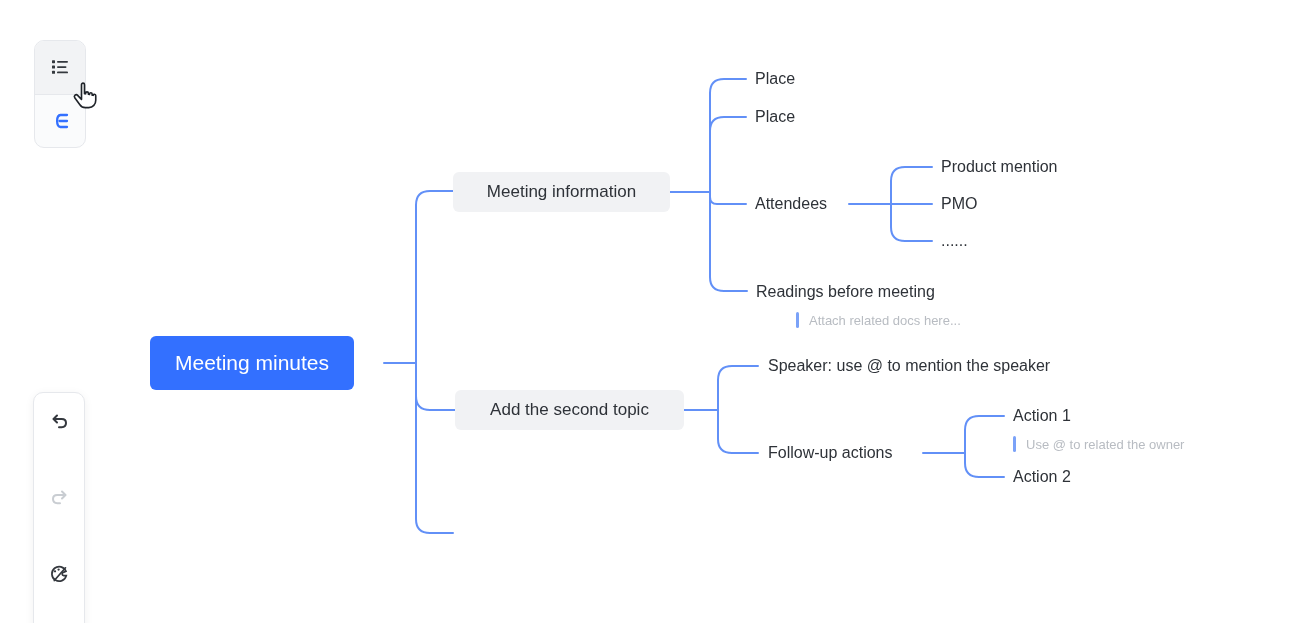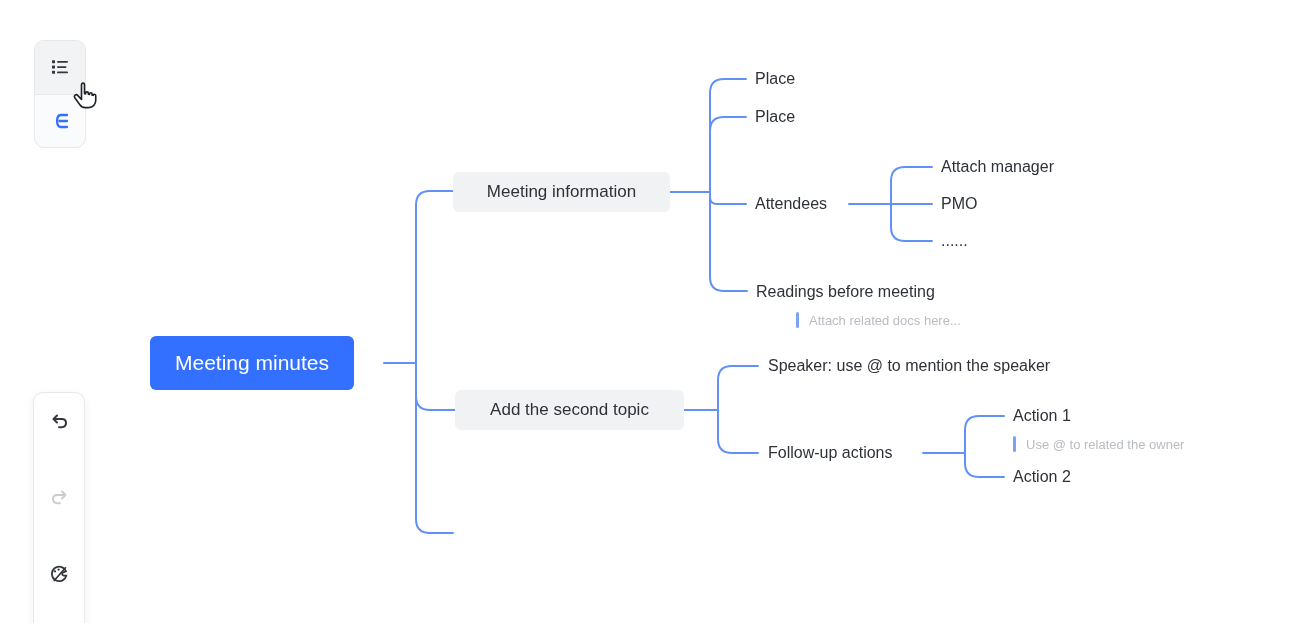--- a/index.html
+++ b/index.html
@@ -75,21 +75,21 @@
   <div class="node root" style="left:150px;top:336px;width:204px;height:54px;">Meeting minutes</div>
 
   <div class="node branch" style="left:453px;top:172px;width:217px;height:40px;">Meeting information</div>
 
   <div class="node branch" style="left:455px;top:390px;width:229px;height:40px;">Add the second topic</div>
 
 
   <div class="leaf" style="left:755px;top:79px;">Place</div>
   <div class="leaf" style="left:755px;top:117px;">Place</div>
   <div class="leaf" style="left:755px;top:204px;">Attendees</div>
-  <div class="leaf" style="left:941px;top:167px;">Attach manager</div>
+  <div class="leaf" style="left:941px;top:167px;">Product mention</div>
   <div class="leaf" style="left:941px;top:204px;">PMO</div>
   <div class="leaf" style="left:941px;top:241px;">......</div>
   <div class="leaf" style="left:756px;top:292px;">Readings before meeting</div>
   <div class="note" style="left:756px;top:320px;margin-left:40px;">
     <span class="bar"></span>
     <span class="txt">Attach related docs here...</span>
   </div>
 
   <div class="leaf" style="left:768px;top:366px;">Speaker: use @ to mention the speaker</div>
   <div class="leaf" style="left:768px;top:453px;">Follow-up actions</div>

